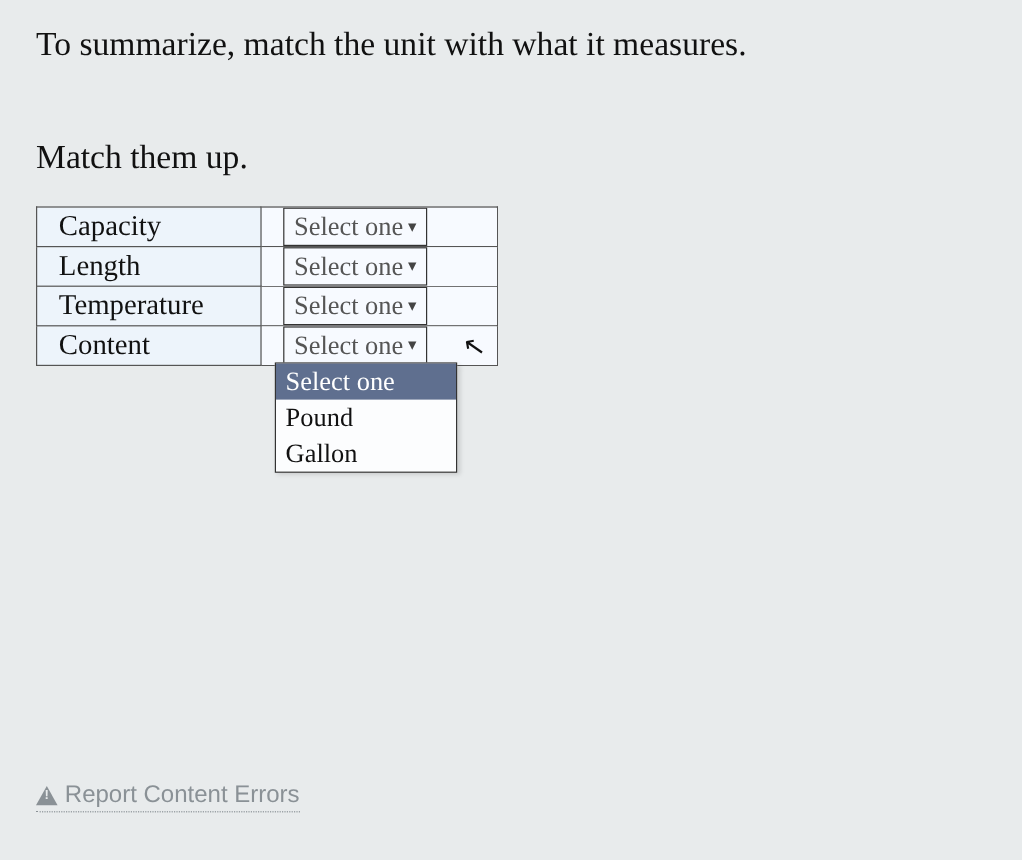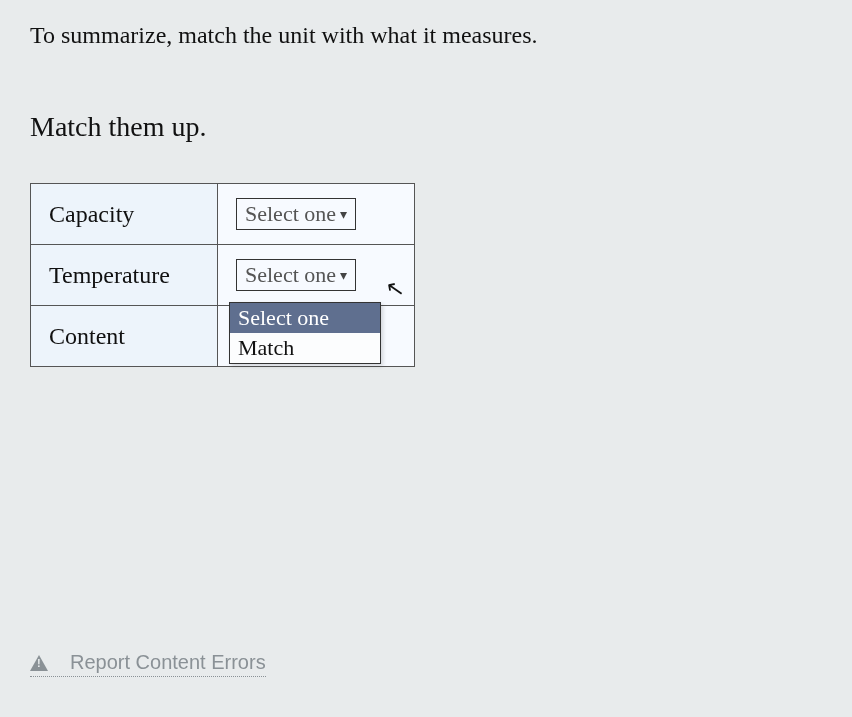--- a/index.html
+++ b/index.html
@@ -7,35 +7,35 @@
     padding: 20px 30px;
     font-family: Georgia, 'Times New Roman', serif;
     background: #e8ebec;
     color: #111;
     width: 852px;
     height: 717px;
     box-sizing: border-box;
     position: relative;
   }
   .instruction {
-    font-size: 24px;
+    font-size: 28px;
     line-height: 1.3;
     margin-bottom: 60px;
   }
   .subinstruction {
     font-size: 28px;
-    margin-bottom: 40px;
+    margin-bottom: 24px;
   }
   table.match {
     border-collapse: collapse;
     border: 1px solid #555;
   }
   table.match td {
     border: 1px solid #555;
-    padding: 14px 18px;
+    padding: 0 18px;
     font-size: 24px;
     background: #f7faff;
   }
   table.match td.label-cell {
     background: #edf4fb;
     min-width: 150px;
   }
   table.match td.select-cell {
     min-width: 160px;
     position: relative;
@@ -92,21 +92,21 @@
     position: absolute;
     bottom: 40px;
     left: 30px;
     font-family: Arial, Helvetica, sans-serif;
     font-size: 20px;
     color: #8a9196;
     border-bottom: 1px dotted #8a9196;
     padding-bottom: 2px;
     display: inline-flex;
     align-items: center;
-    gap: 22px;
+    gap: 6px;
     cursor: pointer;
   }
   .warn-icon {
     width: 0; height: 0;
     border-left: 9px solid transparent;
     border-right: 9px solid transparent;
     border-bottom: 16px solid #8a9196;
     position: relative;
     display: inline-block;
   }
@@ -131,20 +131,29 @@
       <tr>
     <td class="label-cell">Capacity</td>
     <td class="select-cell">
       <span class="select-closed">
         <span>Select one</span>
         <span class="chev">▾</span>
       </span>
     </td>
   </tr>
   <tr>
+    <td class="label-cell">Length</td>
+    <td class="select-cell">
+      <span class="select-closed">
+        <span>Select one</span>
+        <span class="chev">▾</span>
+      </span>
+    </td>
+  </tr>
+  <tr>
     <td class="label-cell">Temperature</td>
     <td class="select-cell">
       <span class="select-closed">
         <span>Select one</span>
         <span class="chev">▾</span>
       </span>
     </td>
   </tr>
   <tr>
     <td class="label-cell">Content</td>
@@ -155,20 +164,21 @@
       </span>
     </td>
   </tr>
 </tbody>
   </table>
 
 <div class="overlay">
   <div class="cursor">↖</div>
   <div class="dropdown-list">
     <div class="opt selected">Select one</div>
-    <div class="opt">Match</div>
+    <div class="opt">Pound</div>
+    <div class="opt">Gallon</div>
   </div>
 </div>
 
 <div class="report">
   <span class="warn-icon"></span>
   <span>Report Content Errors</span>
 </div>
 
 </body></html>

